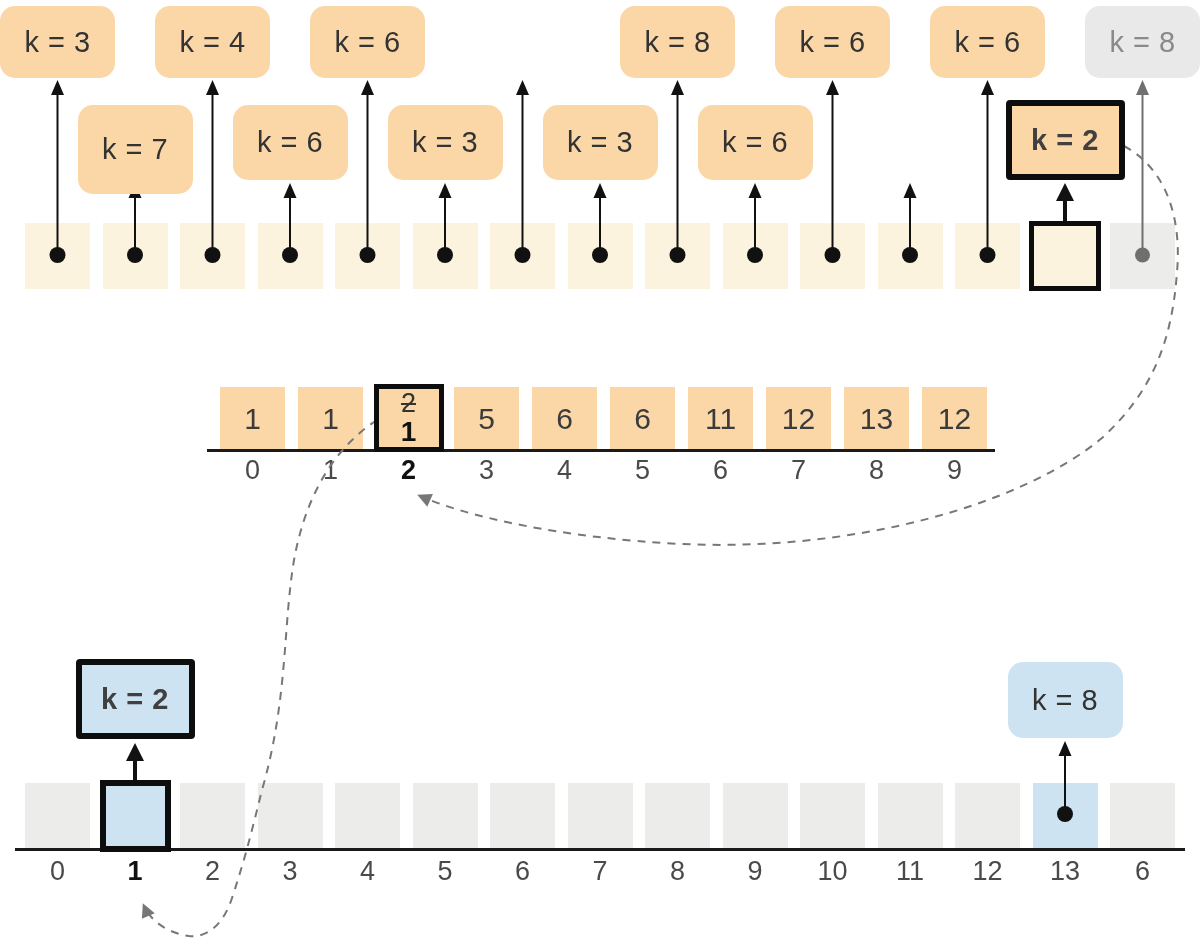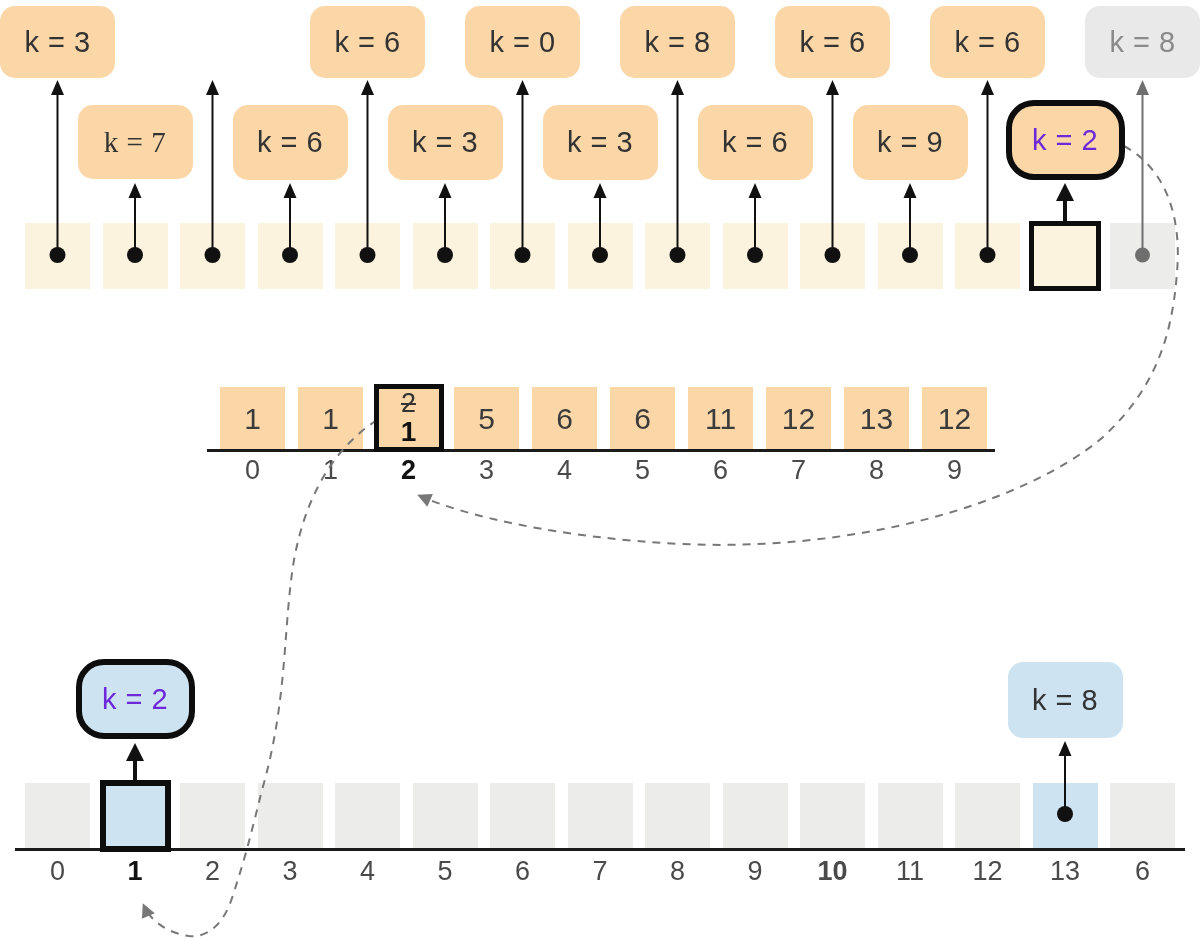--- a/index.html
+++ b/index.html
@@ -17,21 +17,21 @@
   .cell.bluecell{background:#CDE3F1;}
   .cell.orangecell{background:#FBD7A8;}
   .cell.boldborder{border:5px solid #0d0d0d;z-index:6;}
   .cell.boldborder6{border:6px solid #0d0d0d;z-index:6;}
 
   .kbox{
     position:absolute;z-index:10;border-radius:15px;background:#FBD7A8;
     display:flex;align-items:center;justify-content:center;
     font-size:29px;color:#333333;letter-spacing:0.5px;
   }
-  .kbox.current{border:6px solid #0d0d0d;border-radius:28px;font-weight:400;color:#6d28d9;}
+  .kbox.current{border:6px solid #0d0d0d;border-radius:4px;font-weight:700;color:#404040;}
   .kbox.graybox{background:#E9E9E9;color:#8a8a8a;}
   .kbox.bluebox{background:#CDE3F1;}
 
   .ccell{
     display:flex;align-items:center;justify-content:center;
     font-size:30px;color:#3b3b3b;z-index:2;
   }
   .ccell.current{flex-direction:column;justify-content:flex-start;line-height:1.02;padding-top:1px;}
   .oldval{text-decoration:line-through;font-size:27px;color:#333333;}
   .newval{font-weight:700;font-size:28px;color:#111111;}
@@ -103,60 +103,57 @@
       <circle cx="1065" cy="814" r="8" fill="#111111"></circle>
       <path d="M 1124,146 C 1172,172 1181,228 1177,272 C 1172,342 1152,392 1102,438 C 1020,506 852,552 682,544 C 562,538 468,517 420,496" fill="none" stroke="#777777" stroke-width="2" stroke-dasharray="8 7" marker-end="url(#dashArrow)"></path>
       <path d="M 377,420 C 328,452 304,505 294,560 C 283,625 288,700 262,790 C 252,830 247,852 233,895 C 224,925 207,938 189,936 C 167,933 150,920 144,906" fill="none" stroke="#777777" stroke-width="2" stroke-dasharray="8 7" marker-end="url(#dashArrow)"></path>
     </svg>
   <div class="layer" id="input-layer">
       <div class="cell pale" style="left: 25px; top: 223px; width: 65px; height: 66px;"></div>
       <div class="kbox" style="left: 0px; top: 6px; width: 115px; height: 72px;">
         <span>k = 3</span>
       </div>
       <div class="cell pale" style="left: 102.5px; top: 223px; width: 65px; height: 66px;"></div>
-      <div class="kbox" style="left: 77.5px; top: 105px; width: 115px; height: 74px; font-family: Liberation Serif, serif;">
+      <div class="kbox" style="left: 77.5px; top: 105px; width: 115px; height: 89px;">
         <span>k = 7</span>
       </div>
       <div class="cell pale" style="left: 180px; top: 223px; width: 65px; height: 66px;"></div>
+      <div class="kbox" style="left: 155px; top: 6px; width: 115px; height: 72px;">
+        <span>k = 4</span>
+      </div>
       <div class="cell pale" style="left: 257.5px; top: 223px; width: 65px; height: 66px;"></div>
       <div class="kbox" style="left: 232.5px; top: 105px; width: 115px; height: 75px;">
         <span>k = 6</span>
       </div>
       <div class="cell pale" style="left: 335px; top: 223px; width: 65px; height: 66px;"></div>
       <div class="kbox" style="left: 310px; top: 6px; width: 115px; height: 72px;">
         <span>k = 6</span>
       </div>
       <div class="cell pale" style="left: 412.5px; top: 223px; width: 65px; height: 66px;"></div>
       <div class="kbox" style="left: 387.5px; top: 105px; width: 115px; height: 75px;">
         <span>k = 3</span>
       </div>
       <div class="cell pale" style="left: 490px; top: 223px; width: 65px; height: 66px;"></div>
-      <div class="kbox" style="left: 465px; top: 6px; width: 115px; height: 72px;">
-        <span>k = 0</span>
-      </div>
       <div class="cell pale" style="left: 567.5px; top: 223px; width: 65px; height: 66px;"></div>
       <div class="kbox" style="left: 542.5px; top: 105px; width: 115px; height: 75px;">
         <span>k = 3</span>
       </div>
       <div class="cell pale" style="left: 645px; top: 223px; width: 65px; height: 66px;"></div>
       <div class="kbox" style="left: 620px; top: 6px; width: 115px; height: 72px;">
         <span>k = 8</span>
       </div>
       <div class="cell pale" style="left: 722.5px; top: 223px; width: 65px; height: 66px;"></div>
       <div class="kbox" style="left: 697.5px; top: 105px; width: 115px; height: 75px;">
         <span>k = 6</span>
       </div>
       <div class="cell pale" style="left: 800px; top: 223px; width: 65px; height: 66px;"></div>
       <div class="kbox" style="left: 775px; top: 6px; width: 115px; height: 72px;">
         <span>k = 6</span>
       </div>
       <div class="cell pale" style="left: 877.5px; top: 223px; width: 65px; height: 66px;"></div>
-      <div class="kbox" style="left: 852.5px; top: 105px; width: 115px; height: 75px;">
-        <span>k = 9</span>
-      </div>
       <div class="cell pale" style="left: 955px; top: 223px; width: 65px; height: 66px;"></div>
       <div class="kbox" style="left: 930px; top: 6px; width: 115px; height: 72px;">
         <span>k = 6</span>
       </div>
       <div class="cell pale boldborder" style="left: 1029px; top: 221px; width: 72px; height: 70px;"></div>
       <div class="kbox current" style="left: 1005.5px; top: 100px; width: 119px; height: 80px;">
         <span>k = 2</span>
       </div>
       <div class="cell graycell" style="left: 1110px; top: 223px; width: 65px; height: 66px;"></div>
       <div class="kbox graybox" style="left: 1085px; top: 6px; width: 115px; height: 72px;">
@@ -208,21 +205,21 @@
       <div class="idx" style="left: 421px; top: 856px; width: 48px;">5</div>
       <div class="cell graycell" style="left: 490px; top: 783px; width: 65px; height: 66px;"></div>
       <div class="idx" style="left: 498.5px; top: 856px; width: 48px;">6</div>
       <div class="cell graycell" style="left: 567.5px; top: 783px; width: 65px; height: 66px;"></div>
       <div class="idx" style="left: 576px; top: 856px; width: 48px;">7</div>
       <div class="cell graycell" style="left: 645px; top: 783px; width: 65px; height: 66px;"></div>
       <div class="idx" style="left: 653.5px; top: 856px; width: 48px;">8</div>
       <div class="cell graycell" style="left: 722.5px; top: 783px; width: 65px; height: 66px;"></div>
       <div class="idx" style="left: 731px; top: 856px; width: 48px;">9</div>
       <div class="cell graycell" style="left: 800px; top: 783px; width: 65px; height: 66px;"></div>
-      <div class="idx" style="left: 808.5px; top: 856px; width: 48px; font-weight: bold;">10</div>
+      <div class="idx" style="left: 808.5px; top: 856px; width: 48px;">10</div>
       <div class="cell graycell" style="left: 877.5px; top: 783px; width: 65px; height: 66px;"></div>
       <div class="idx" style="left: 886px; top: 856px; width: 48px;">11</div>
       <div class="cell graycell" style="left: 955px; top: 783px; width: 65px; height: 66px;"></div>
       <div class="idx" style="left: 963.5px; top: 856px; width: 48px;">12</div>
       <div class="cell bluecell" style="left: 1032.5px; top: 783px; width: 65px; height: 66px;"></div>
       <div class="idx" style="left: 1041px; top: 856px; width: 48px;">13</div>
       <div class="kbox bluebox" style="left: 1007.5px; top: 662px; width: 115px; height: 76px;">
         <span>k = 8</span>
       </div>
       <div class="cell graycell" style="left: 1110px; top: 783px; width: 65px; height: 66px;"></div>

